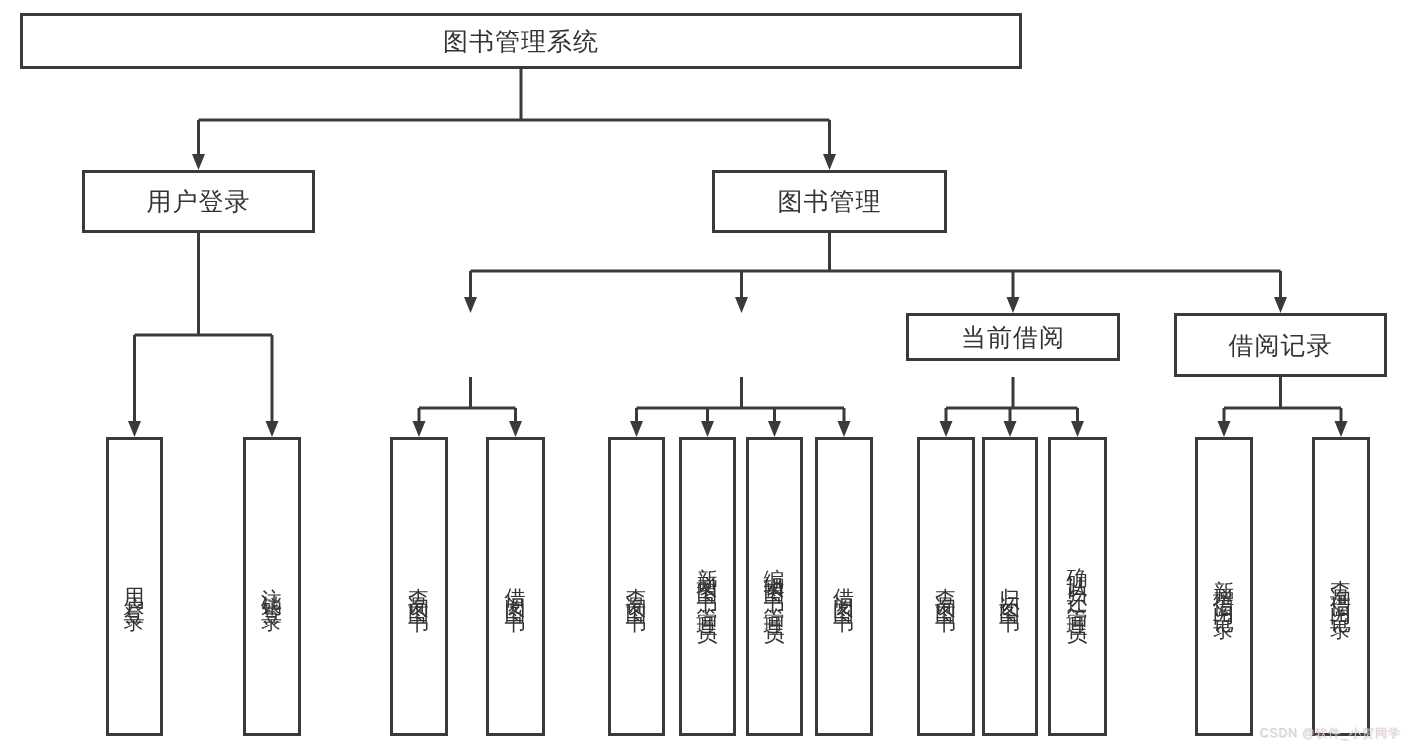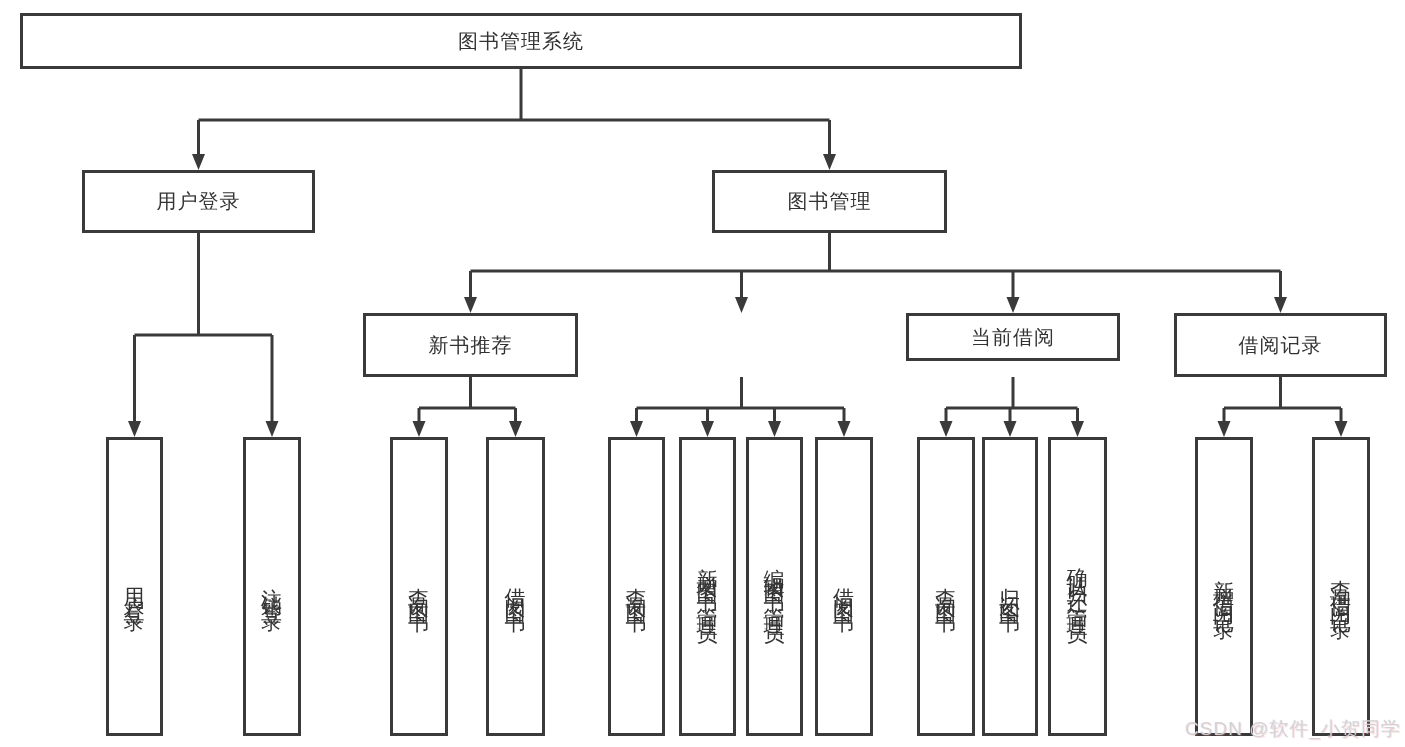--- a/index.html
+++ b/index.html
@@ -21,34 +21,34 @@
     position: absolute;
     box-sizing: border-box;
     background: #ffffff;
     border: 3px solid #3a3a3a;
     display: flex;
     align-items: center;
     justify-content: center;
     color: #333333;
     z-index: 2;
   }
-  .node.h { font-size: 20px; letter-spacing: 1px; }
+  .node.h { font-size: 25px; letter-spacing: 1px; }
   .node.v .vtxt {
     writing-mode: vertical-rl;
     font-size: 21px;
     letter-spacing: 8px;
     line-height: 1;
     color: #333333;
   }
   .watermark {
     position: absolute;
     right: 4px;
     bottom: 5px;
     z-index: 3;
-    font-size: 19px;
+    font-size: 12px;
     letter-spacing: 1px;
     color: #d3d3d3;
     text-shadow: 1px 1px 0 rgba(255,140,140,0.25), -1px 0 0 rgba(180,200,255,0.18);
     white-space: nowrap;
     margin-left: 27px;
   }
 </style>
 </head>
 <body>
 
@@ -89,23 +89,20 @@
     <span>图书管理系统</span>
   </div>
 
   <div class="node h" style="left:82px; top:170px; width:233px; height:63px;">
     <span>用户登录</span>
   </div>
   <div class="node h" style="left:712px; top:170px; width:235px; height:63px;font-family:Liberation Mono, monospace;">
     <span>图书管理</span>
   </div>
 
-  <div class="node h" style="left:363px; top:313px; width:215px; height:64px;">
-    <span>新书推荐</span>
-  </div>
   <div class="node h" style="left:906px; top:313px; width:214px; height:48px;">
     <span>当前借阅</span>
   </div>
   <div class="node h" style="left:1174px; top:313px; width:213px; height:64px;">
     <span>借阅记录</span>
   </div>
 
   <div class="node v" style="left:106px; top:437px; width:57px; height:299px;">
     <span class="vtxt">用户登录</span>
   </div>

